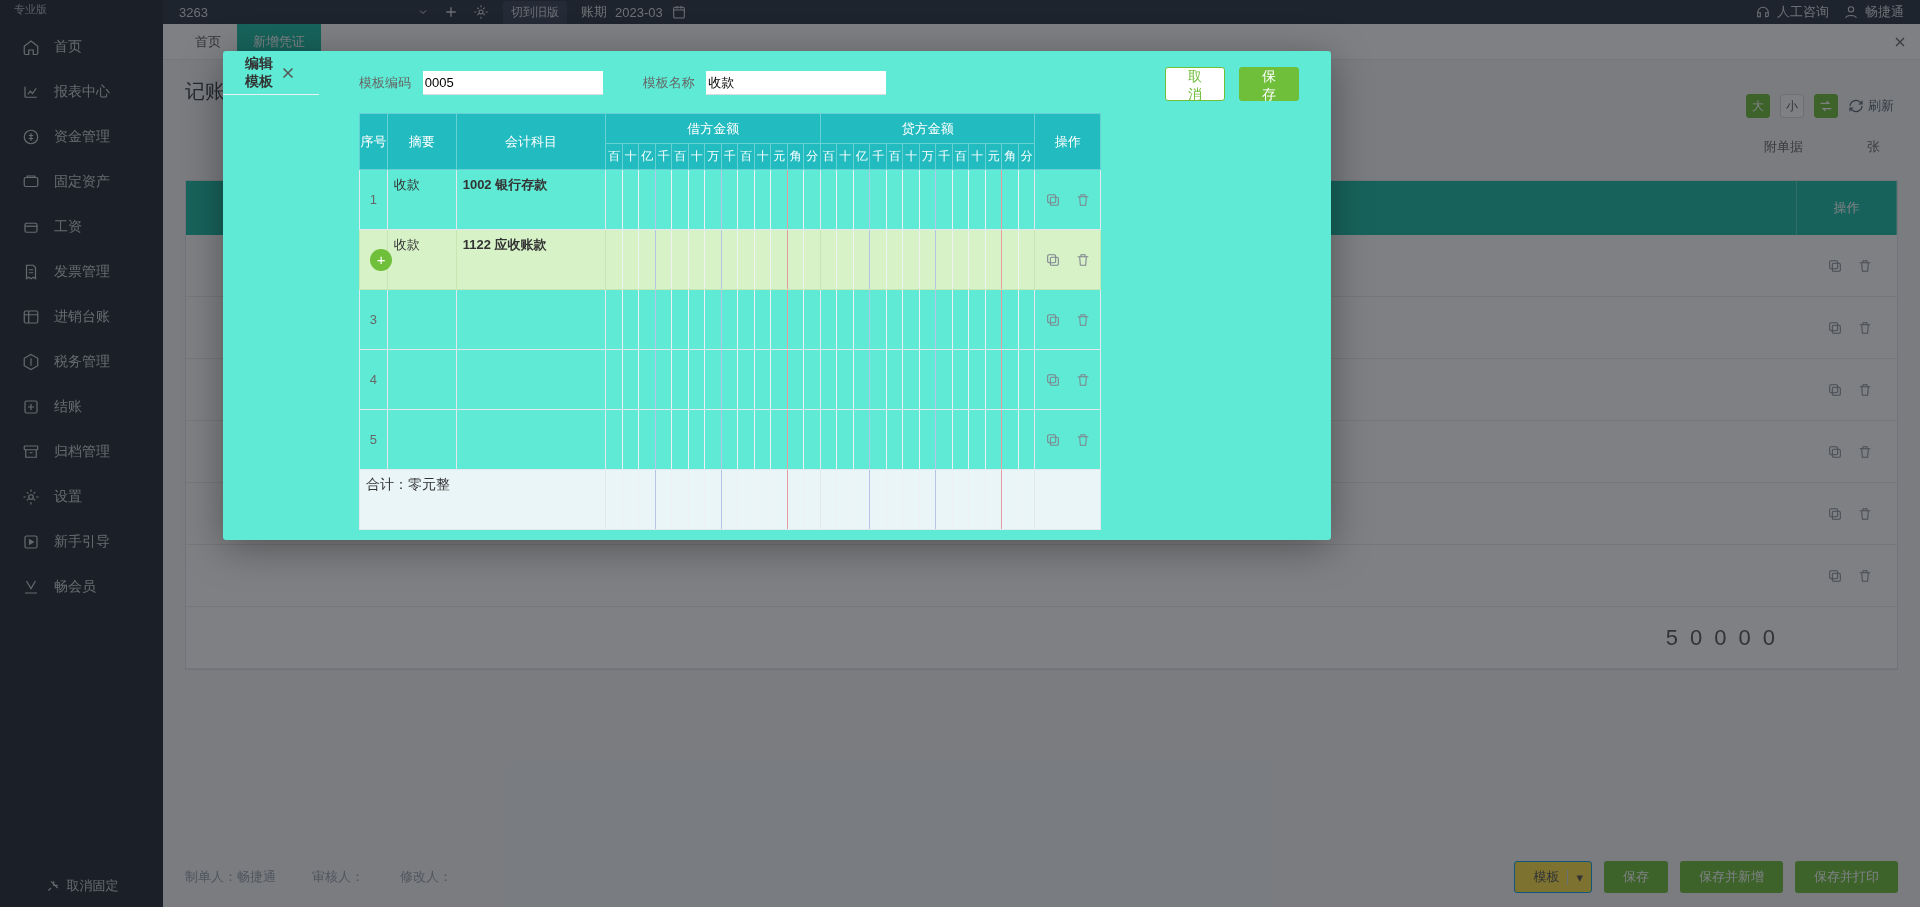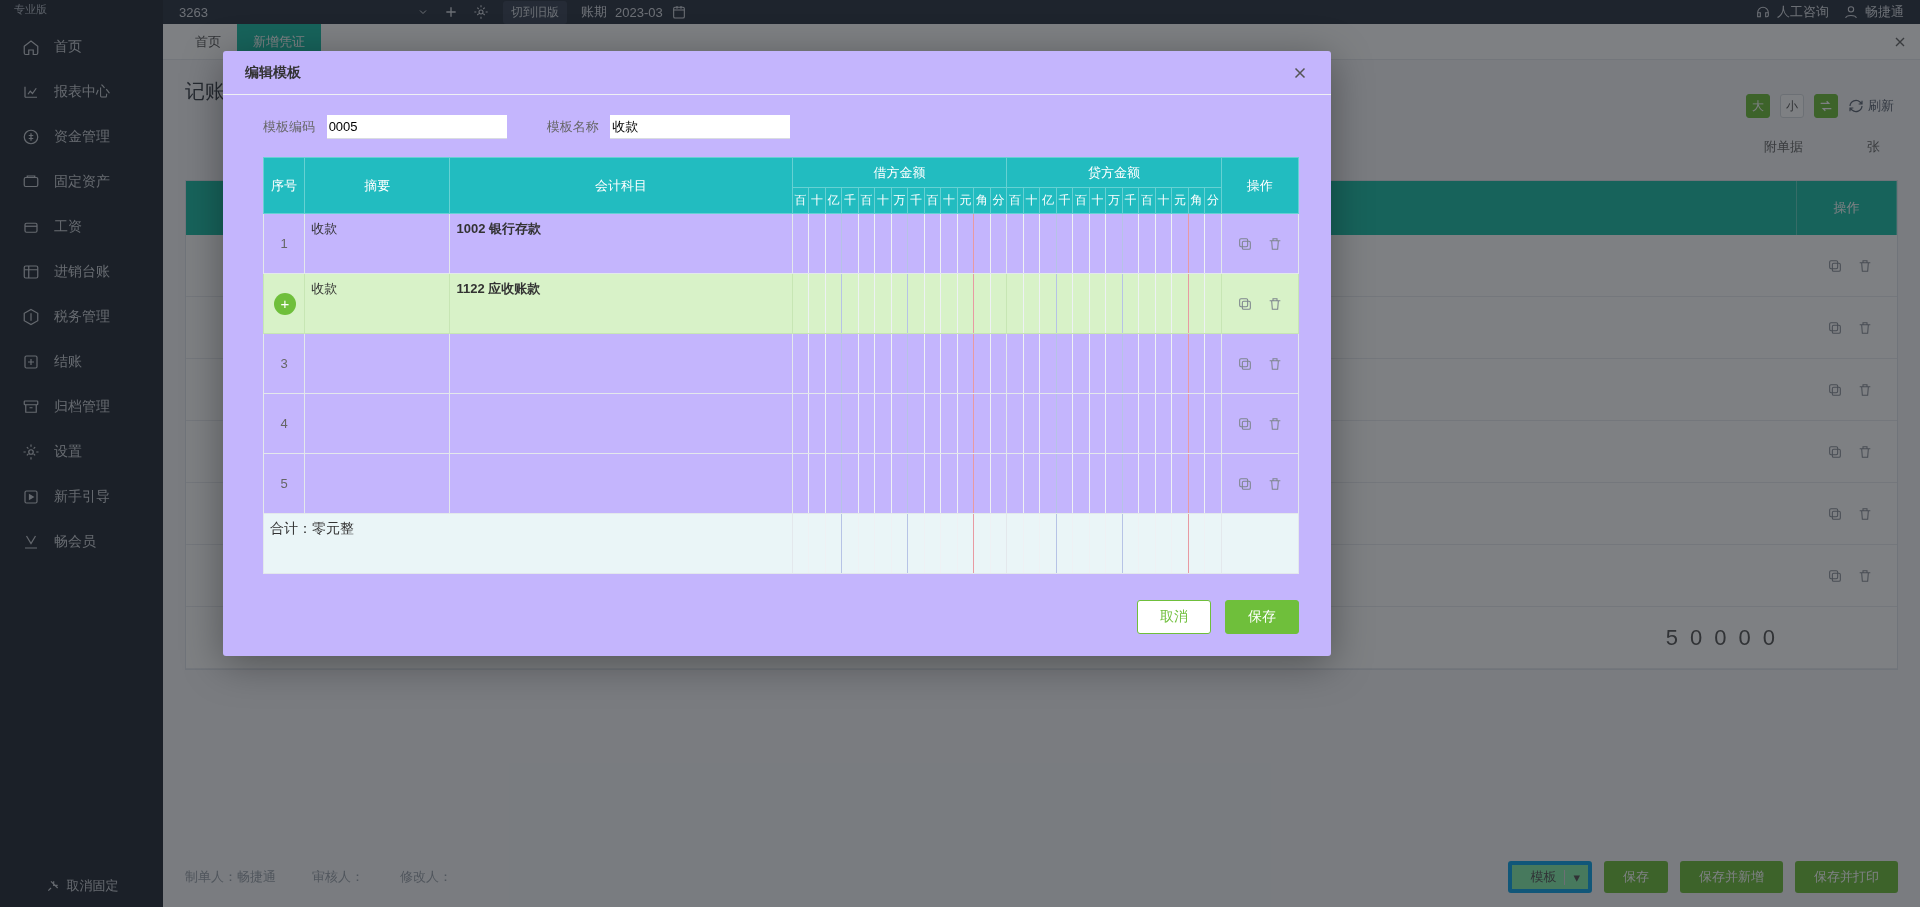--- a/index.html
+++ b/index.html
@@ -42,28 +42,28 @@
 .bh-headrow{ height:54px; background:#1bbfa7; display:flex; color:#fff; font-size:13px; align-items:stretch;}
 .bh-headrow .seg{ display:flex; align-items:center; justify-content:center; border-right:1px solid rgba(255,255,255,.3);}
 .bh-row{ height:62px; border-bottom:1px solid #e9ecef; display:flex; align-items:center; }
 .bh-row .ops{ margin-left:auto; display:flex; gap:14px; padding-right:24px; color:#8a9099;}
 .bh-row .val{ margin-left:auto; margin-right:110px; font-size:22px; color:#555; letter-spacing:12px;}
 .bh-actions{ position:absolute; left:22px; right:22px; bottom:14px; display:flex; align-items:center; gap:12px; }
 .bh-actions .faint{ color:#9aa1aa; font-size:13px; margin-right:24px;}
 .bh-actions .spacer{flex:1;}
 .btn{ height:32px; padding:0 18px; border-radius:3px; font-size:13px; display:flex; align-items:center; cursor:pointer; border:1px solid transparent;}
 .btn.green{ background:#6fbf3b; color:#fff;}
-.btn.sel{ border:4px solid #0ea5e9; color:#555; background:#86efac; padding-right:8px; gap:8px;}
+.btn.sel{ border:1px solid #0ea5e9; color:#555; background:#fde047; padding-right:8px; gap:8px;}
 .btn.sel .cv{border-left:1px solid #d7dade; padding-left:8px;}
 
 
 .mask{ position:absolute; inset:0; background:rgba(20,24,30,.55); }
 
 
-.modal{ position:absolute; left:223px; width:1108px; top:51px; background:#c4b5fd; border-radius:3px; box-shadow:0 8px 40px rgba(0,0,0,.35); display:flex; flex-direction:column; }
+.modal{ position:absolute; left:223px; width:1108px; top:51px; background:#5eead4; border-radius:3px; box-shadow:0 8px 40px rgba(0,0,0,.35); display:flex; }
 .modal-head{ height:44px; display:flex; align-items:center; padding:0 22px; border-bottom:1px solid #eef0f3; }
 .modal-head h3{ font-size:14px; font-weight:700; color:#333; }
 .modal-head .x{ margin-left:auto; color:#555; cursor:pointer; font-size:18px; }
 .modal-body{ padding:20px 32px 10px;margin-left:8px; }
 .formrow{ display:flex; gap:40px; align-items:center; font-size:13px; color:#444; margin-bottom:18px; }
 .formrow .lbl{ color:#666; margin-right:8px;}
 .formrow .inp{ border:none; border-bottom:1px solid #d9dce1; padding:4px 2px; font-size:13px; width:180px; outline:none; }
 
 
 .tbl{ width:100%; border:1px solid #d4e7ea; border-collapse:collapse; font-size:13px; }
@@ -125,20 +125,27 @@
         <path d="M7 6V4h10v2"></path>
       </svg>
       <span>固定资产</span>
     </div>
   <div class="sidebar-item">
       <svg class="mi" viewBox="0 0 24 24" fill="none" stroke="currentColor" stroke-width="1.6">
         <rect x="4" y="7" width="16" height="12" rx="2"></rect>
         <path d="M4 11h16"></path>
       </svg>
       <span>工资</span>
+    </div>
+  <div class="sidebar-item">
+      <svg class="mi" viewBox="0 0 24 24" fill="none" stroke="currentColor" stroke-width="1.6">
+        <path d="M6 3h9l3 3v15l-3-2-3 2-3-2-3 2z"></path>
+        <path d="M9 9h6M9 13h6"></path>
+      </svg>
+      <span>发票管理</span>
     </div>
   <div class="sidebar-item">
       <svg class="mi" viewBox="0 0 24 24" fill="none" stroke="currentColor" stroke-width="1.6">
         <rect x="3" y="4" width="18" height="16" rx="2"></rect>
         <path d="M3 9h18M9 4v16"></path>
       </svg>
       <span>进销台账</span>
     </div>
   <div class="sidebar-item">
       <svg class="mi" viewBox="0 0 24 24" fill="none" stroke="currentColor" stroke-width="1.6">

